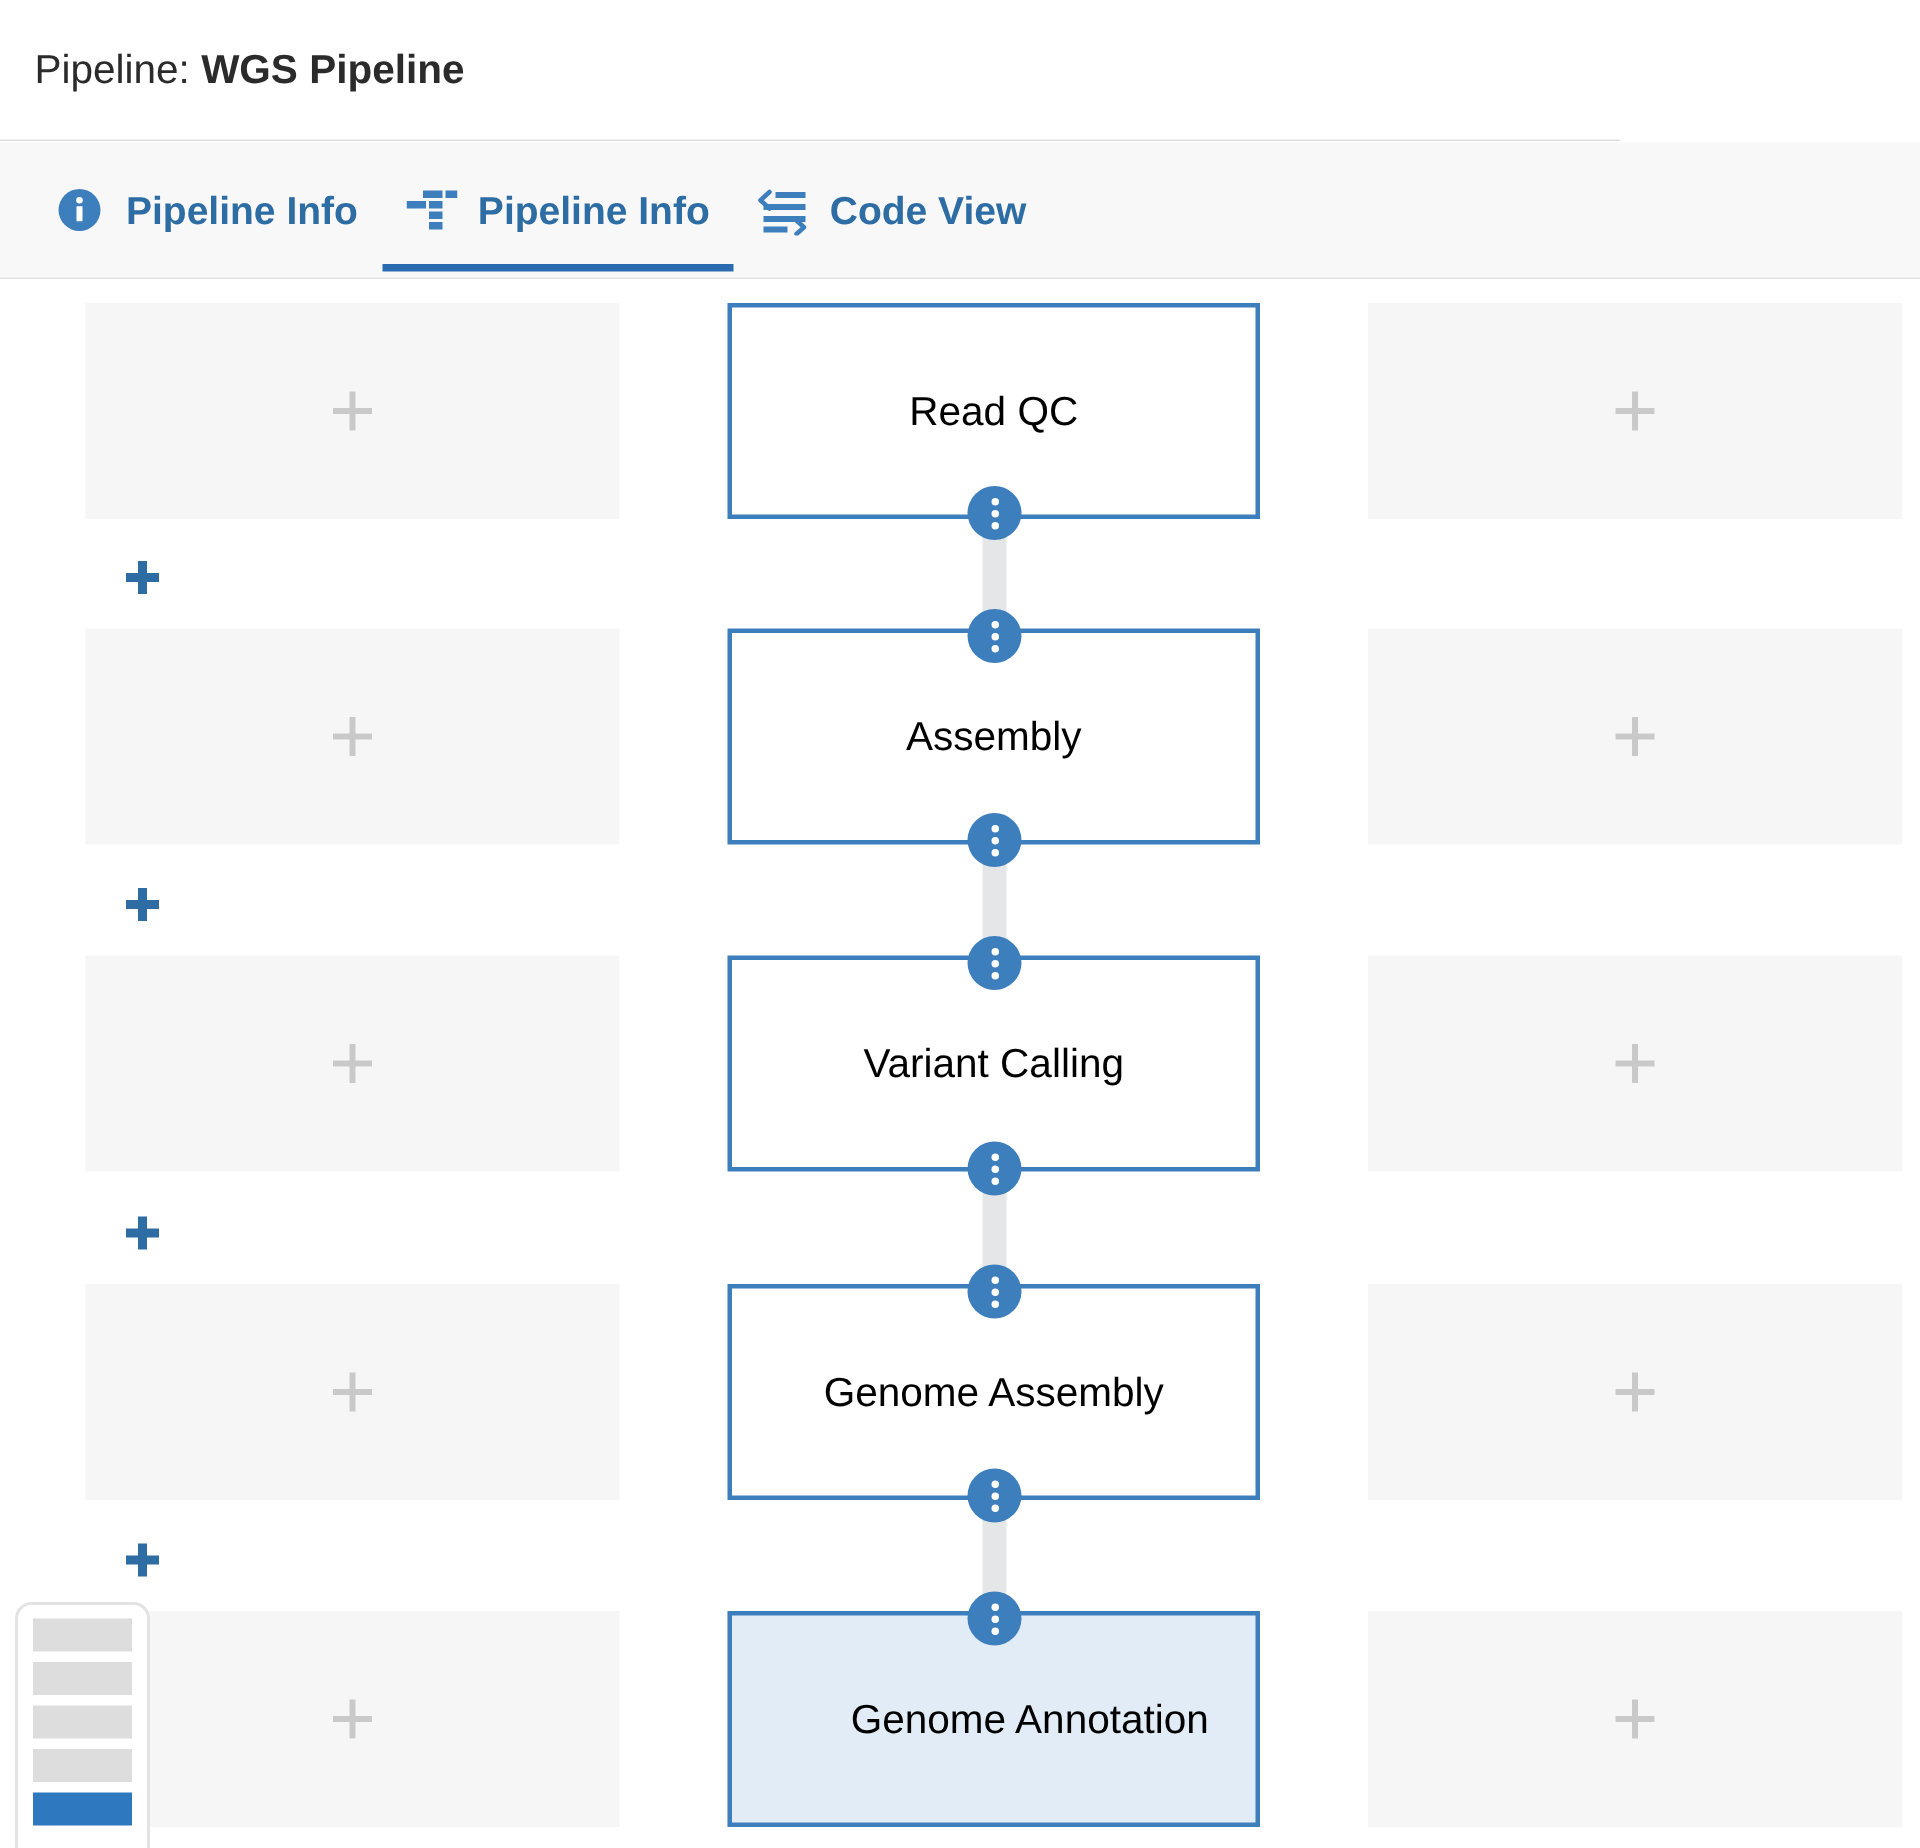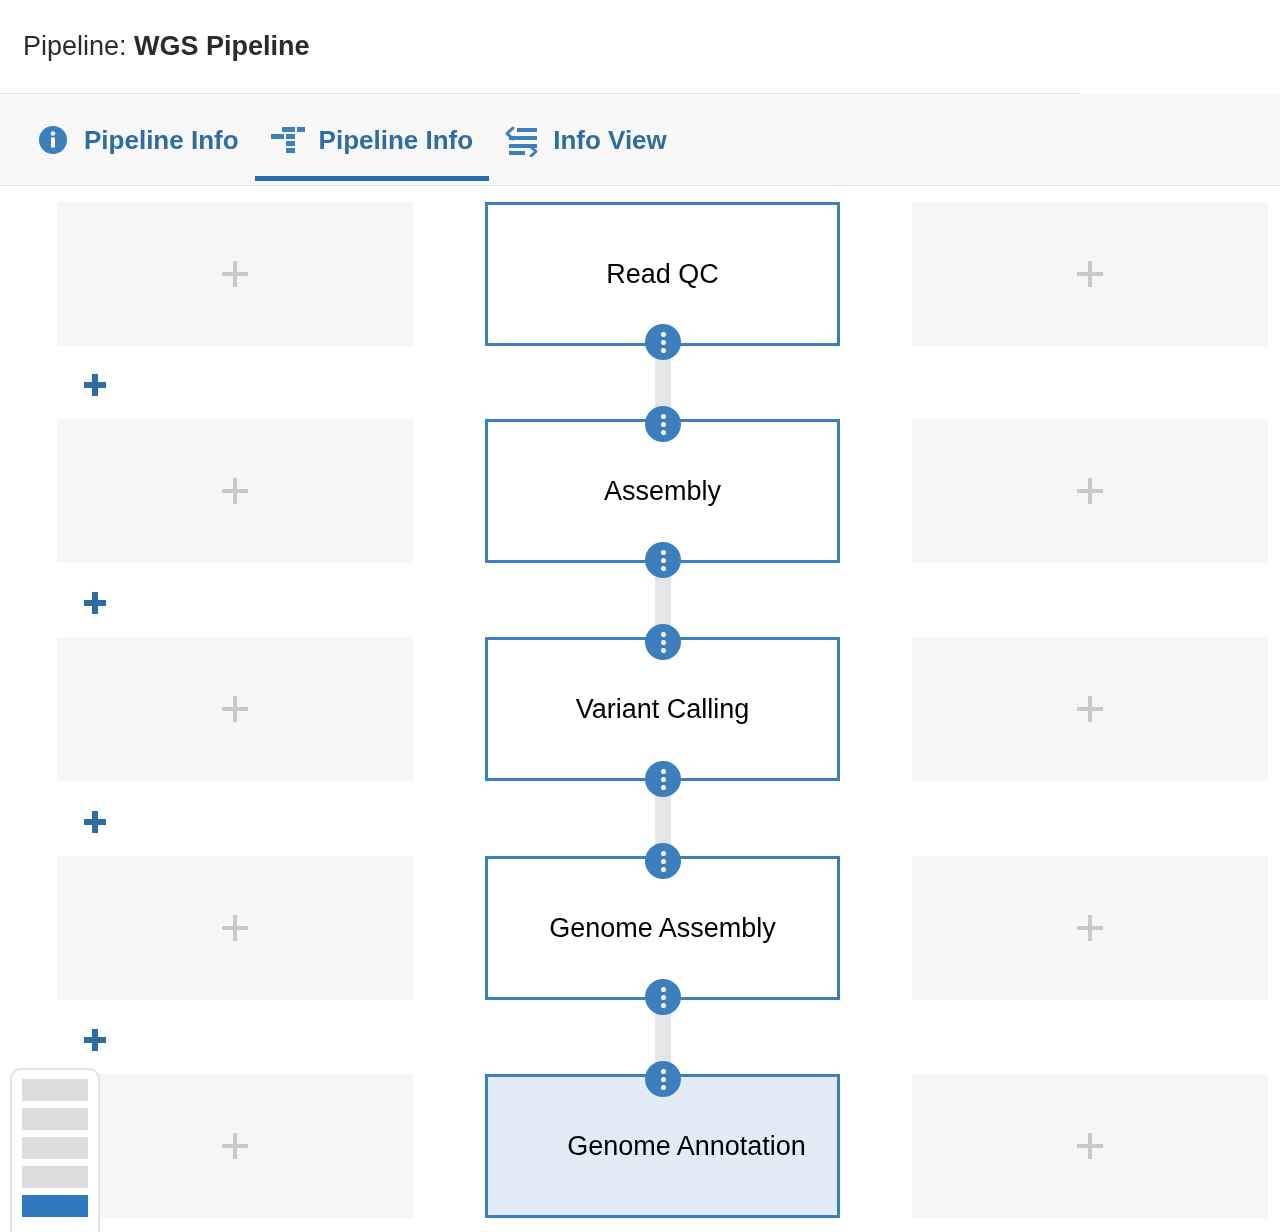--- a/index.html
+++ b/index.html
@@ -250,21 +250,21 @@
     <span class="tab-icon">
       <svg width="34" height="34" viewBox="0 0 34 34">
         <path d="M8 5 L2 10.5 L8 16" stroke="#3d7ebd" stroke-width="3" fill="none" stroke-linecap="round" stroke-linejoin="round"></path>
         <rect x="12" y="5" width="20" height="4" fill="#3d7ebd"></rect>
         <rect x="4" y="13" width="28" height="4" fill="#3d7ebd"></rect>
         <rect x="4" y="21" width="28" height="4" fill="#3d7ebd"></rect>
         <rect x="4" y="28" width="16" height="4" fill="#3d7ebd"></rect>
         <path d="M26 24 L31 28.5 L26 33" stroke="#3d7ebd" stroke-width="3" fill="none" stroke-linecap="round" stroke-linejoin="round"></path>
       </svg>
     </span>
-    <span class="tab-label">Info View</span>
+    <span class="tab-label">Code View</span>
   </div>
 
 </div>
 
 <div id="pipeline-canvas">
 
   <div class="row" style="top:16px;">
     <div class="slot-placeholder slot-left">
       <span class="plus-gray"></span>
     </div>

